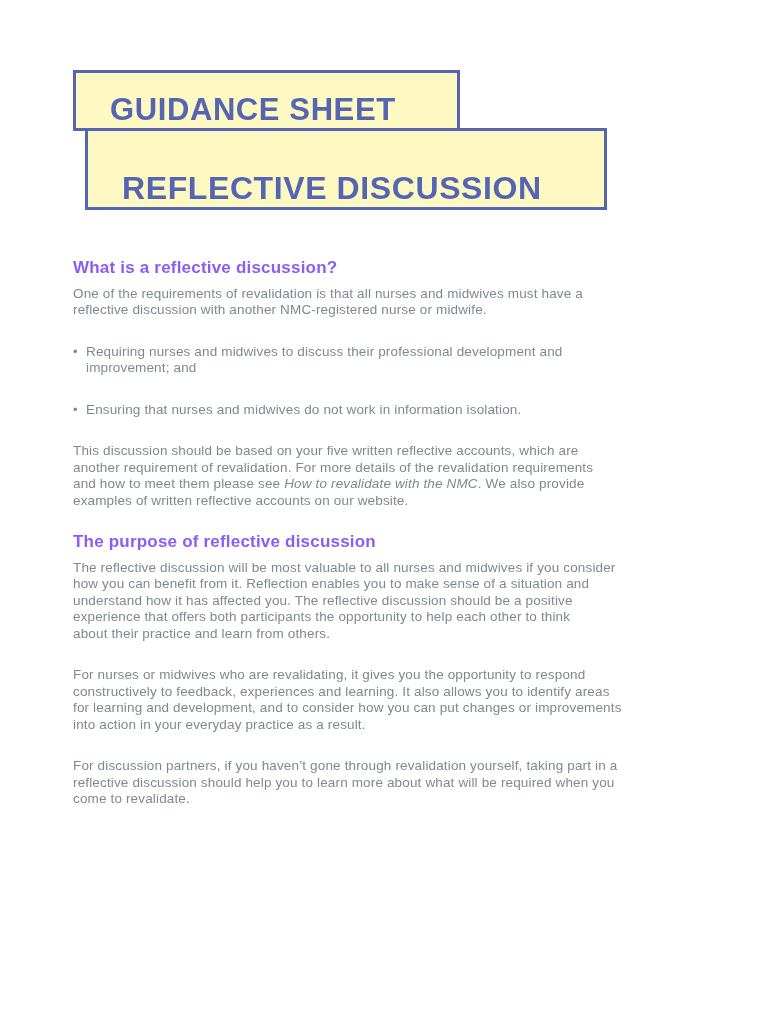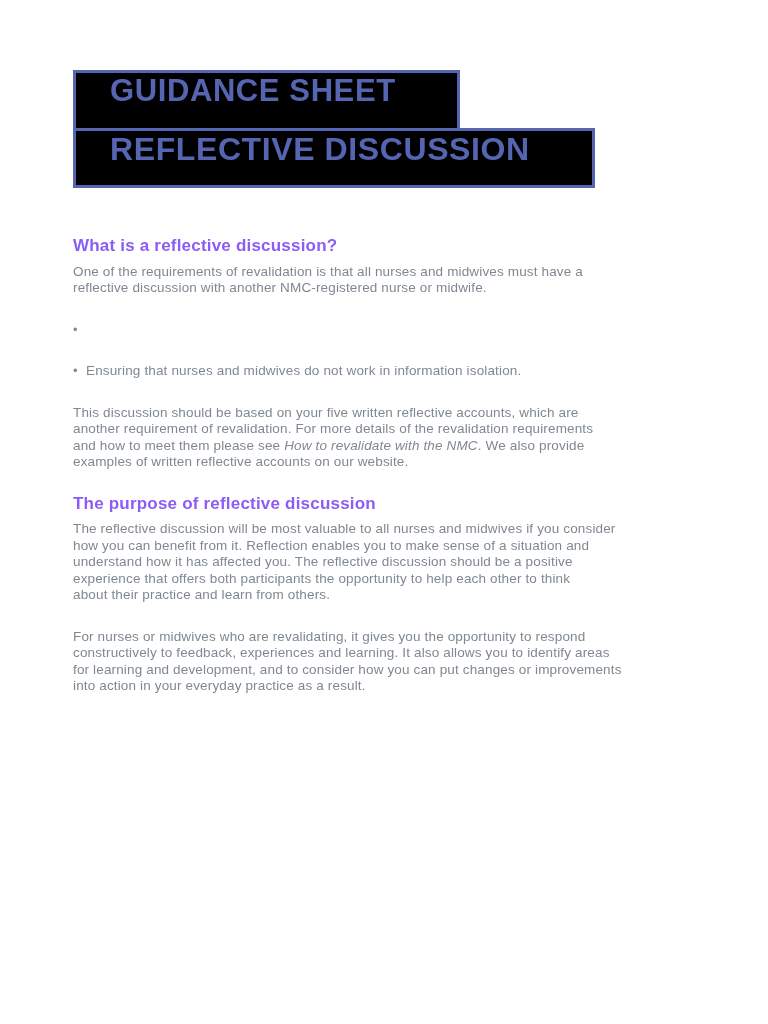--- a/index.html
+++ b/index.html
@@ -17,37 +17,38 @@
   }
   
   .title-block {
     padding-top: 70px;
     padding-left: 73px;
   }
   .title-box {
     box-sizing: border-box;
     border: 3px solid #5565b2;
     display: flex;
-    align-items: flex-start;
+    align-items: flex-end;
     padding-left: 34px;
     color: #5565b2;
     font-weight: bold;
     font-size: 31px;
     letter-spacing: 0.6px;
-    background: #000000;
+    background: #fef9c3;
   }
   .title-box.box1 {
     width: 387px;
     height: 61px;
   }
   .title-box.box2 {
     width: 522px;
-    height: 60px;
+    height: 82px;
     margin-top: -3px;
     font-size: 32px;
+    margin-left: 12px;
   }
   
   .content {
     margin: 50px 0 0 73px;
     width: 626px;
     color: #7f8892;
     font-size: 13.5px;
     line-height: 16.5px;
     letter-spacing: 0.15px;
   }
@@ -96,20 +97,22 @@
 
   <main class="content">
 
     <section>
       <h2>What is a reflective discussion?</h2>
       <p>One of the requirements of revalidation is that all nurses and midwives must have a
 reflective discussion with another NMC-registered nurse or midwife.</p>
 
       <div class="bullet-item">
         <span class="marker">•</span>
+        <span class="bullet-text">Requiring nurses and midwives to discuss their professional development and
+improvement; and</span>
       </div>
 
       <div class="bullet-item">
         <span class="marker">•</span>
         <span class="bullet-text">Ensuring that nurses and midwives do not work in information isolation.</span>
       </div>
 
       <p><span>This discussion should be based on your five written reflective accounts, which are
 another requirement of revalidation. For more details of the revalidation requirements
 and how to meet them please see </span><em class="doc-italic">How to revalidate with the NMC</em><span>. We also provide
@@ -121,17 +124,20 @@
       <h2 class="later">The purpose of reflective discussion</h2>
       <p>The reflective discussion will be most valuable to all nurses and midwives if you consider
 how you can benefit from it. Reflection enables you to make sense of a situation and
 understand how it has affected you. The reflective discussion should be a positive
 experience that offers both participants the opportunity to help each other to think
 about their practice and learn from others.</p>
       <p>For nurses or midwives who are revalidating, it gives you the opportunity to respond
 constructively to feedback, experiences and learning. It also allows you to identify areas
 for learning and development, and to consider how you can put changes or improvements
 into action in your everyday practice as a result.</p>
+      <p>For discussion partners, if you haven’t gone through revalidation yourself, taking part in a
+reflective discussion should help you to learn more about what will be required when you
+come to revalidate.</p>
     </section>
 
   </main>
 
 </div>
 
 </body></html>

